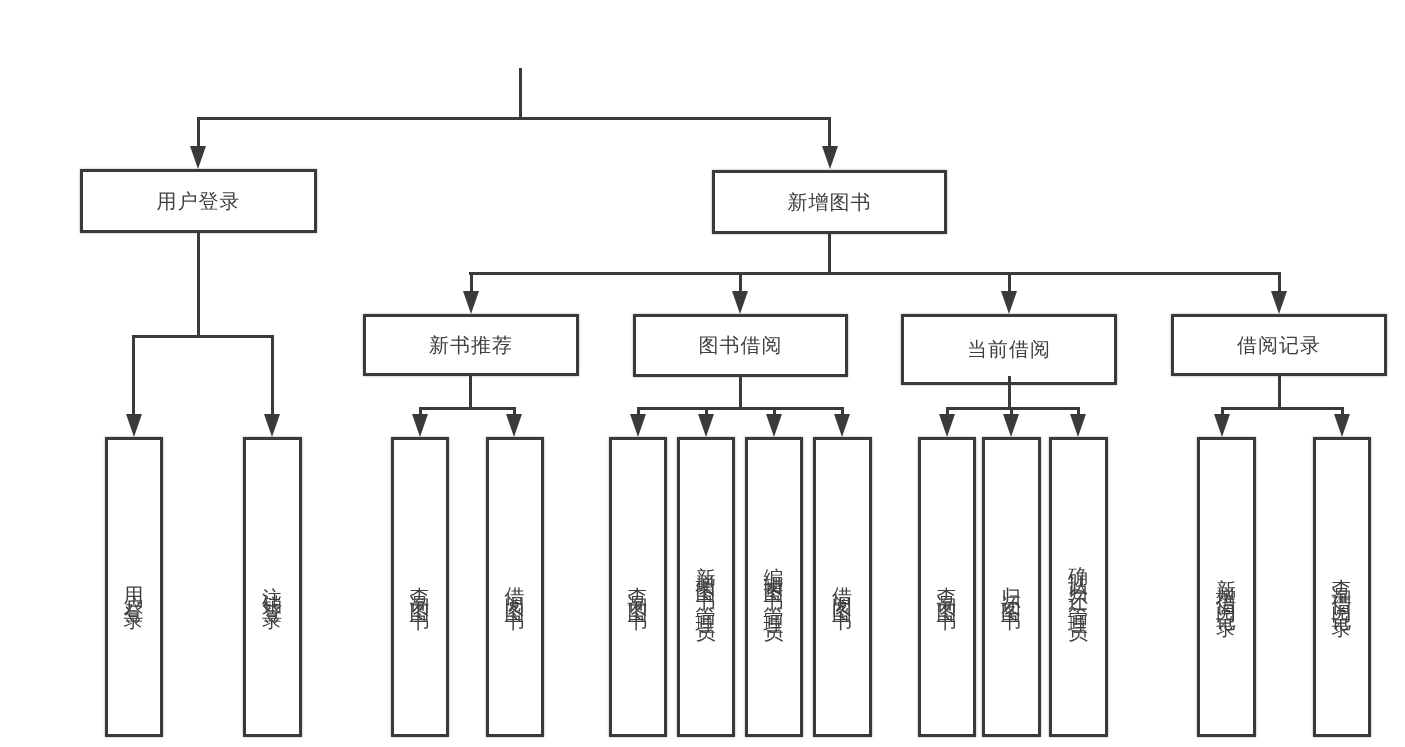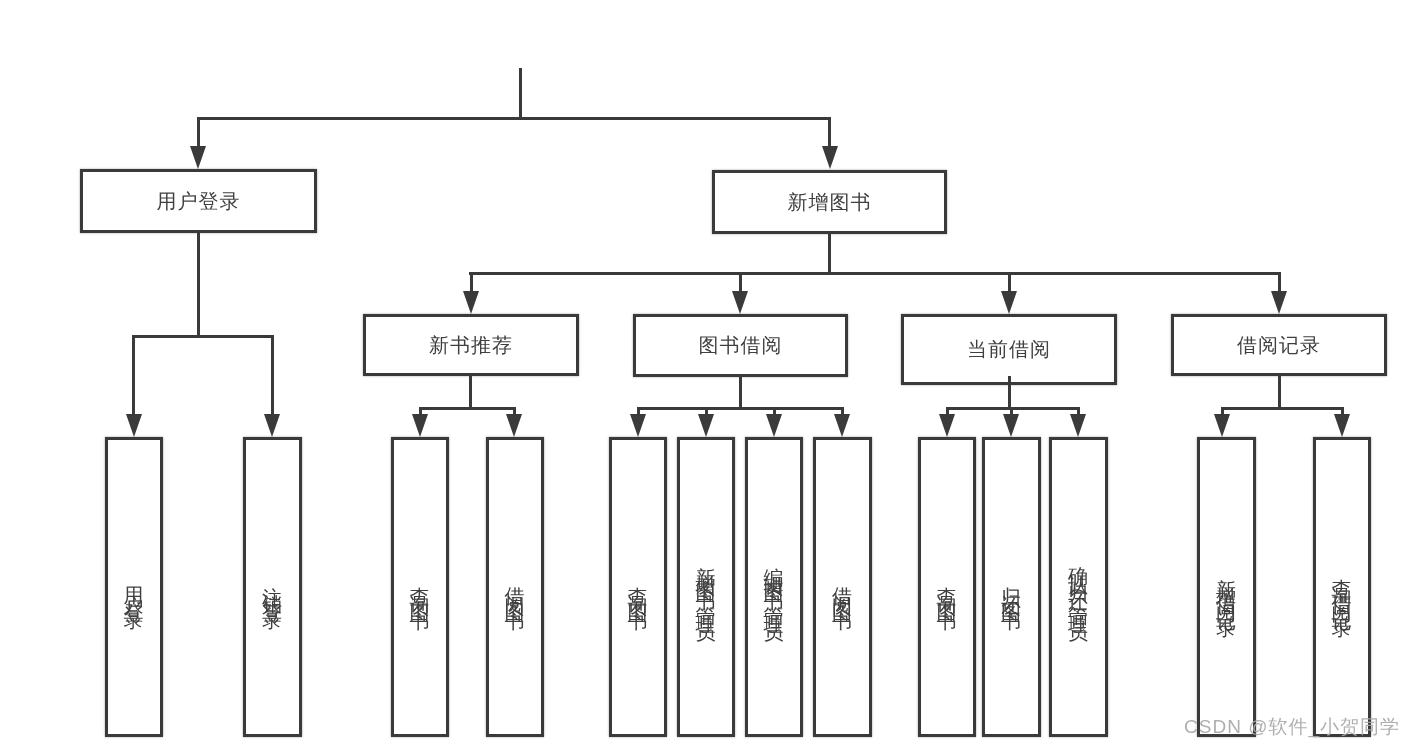--- a/index.html
+++ b/index.html
@@ -155,15 +155,14 @@
     <span class="v-label">确认归还（管理员）</span>
   </div>
 
   <div class="box" style="left:1197px;top:437px;width:59px;height:300px;">
     <span class="v-label">新增借阅记录</span>
   </div>
   <div class="box" style="left:1313px;top:437px;width:58px;height:300px;">
     <span class="v-label">查询借阅记录</span>
   </div>
 
-  <div class="watermark">CSDN @软件_小贺同学</div>
 
 </div>
 
 </body></html>

